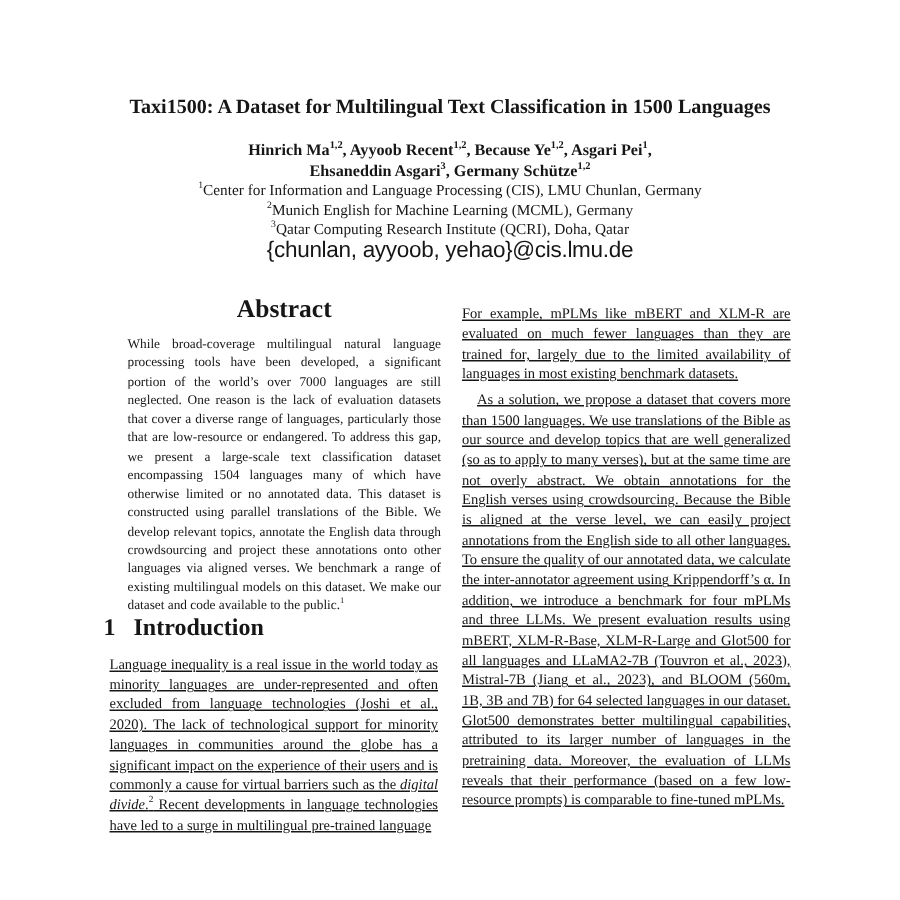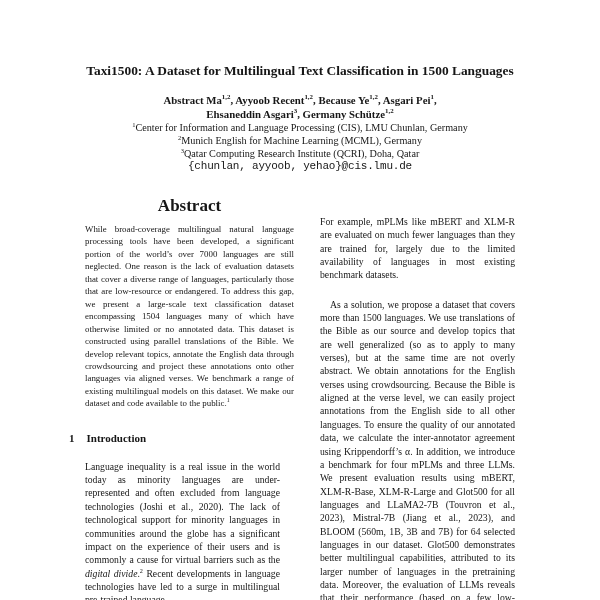--- a/index.html
+++ b/index.html
@@ -36,22 +36,22 @@
   .author-line {
     font-size: 10.8px;
     font-weight: bold;
     line-height: 14px;
   }
   .affil-line {
     font-size: 10.2px;
     line-height: 13px;
   }
   .email-line {
-    font-family: Liberation Mono, monospace;
-    font-size: 11px;
+    font-family: Liberation Sans, sans-serif;
+    font-size: 15px;
     line-height: 13.5px;
     letter-spacing: -0.2px;
   }
   sup {
     font-size: 64%;
     line-height: 0;
     vertical-align: super;
   }
   .columns {
     position: absolute;
@@ -72,34 +72,35 @@
   }
   .abstract-body {
     margin: 0 2px 0 16px;
     font-size: 8.9px;
     line-height: 12.45px;
     text-align: justify;
     hyphens: auto;
     -webkit-hyphens: auto;
   }
   .section-heading {
-    margin: 22px 0 9px 0;
-    font-size: 11px;
+    margin: 0 0 9px 0;
+    font-size: 16px;
     font-weight: bold;
   }
   .section-number {
     display: inline-block;
     margin-right: 12px;
   }
   .body-par {
-    margin: 16px;
+    margin: 4px;
     font-size: 9.7px;
     line-height: 13.35px;
     text-align: justify;
     hyphens: auto;
+    text-decoration: underline;
     -webkit-hyphens: auto;
   }
   .col-right {
     padding-top: 6px;
   }
   .indent {
     text-indent: 10px;
   }
   .italic {
     font-style: italic;
@@ -107,21 +108,21 @@
 </style>
 </head>
 <body>
 
 <div class="page">
 
   <div class="paper-title">Taxi1500: A Dataset for Multilingual Text Classification in 1500 Languages</div>
 
   <div class="author-block">
     <div class="author-line">
-      <span><span>Abstract Ma</span><sup>1,2</sup><span>, </span></span><span><span>Ayyoob Recent</span><sup>1,2</sup><span>, </span></span><span><span>Because Ye</span><sup>1,2</sup><span>, </span></span><span><span>Asgari Pei</span><sup>1</sup><span>,</span></span>
+      <span><span>Hinrich Ma</span><sup>1,2</sup><span>, </span></span><span><span>Ayyoob Recent</span><sup>1,2</sup><span>, </span></span><span><span>Because Ye</span><sup>1,2</sup><span>, </span></span><span><span>Asgari Pei</span><sup>1</sup><span>,</span></span>
     </div>
     <div class="author-line">
       <span><span>Ehsaneddin Asgari</span><sup>3</sup><span>, </span></span><span><span>Germany Schütze</span><sup>1,2</sup><span></span></span>
     </div>
     <div class="affil-line"><sup>1</sup><span>Center for Information and Language Processing (CIS), LMU Chunlan, Germany</span></div>
     <div class="affil-line"><sup>2</sup><span>Munich English for Machine Learning (MCML), Germany</span></div>
     <div class="affil-line"><sup>3</sup><span>Qatar Computing Research Institute (QCRI), Doha, Qatar</span></div>
     <div class="email-line">{chunlan, ayyoob, yehao}@cis.lmu.de</div>
   </div>
 

